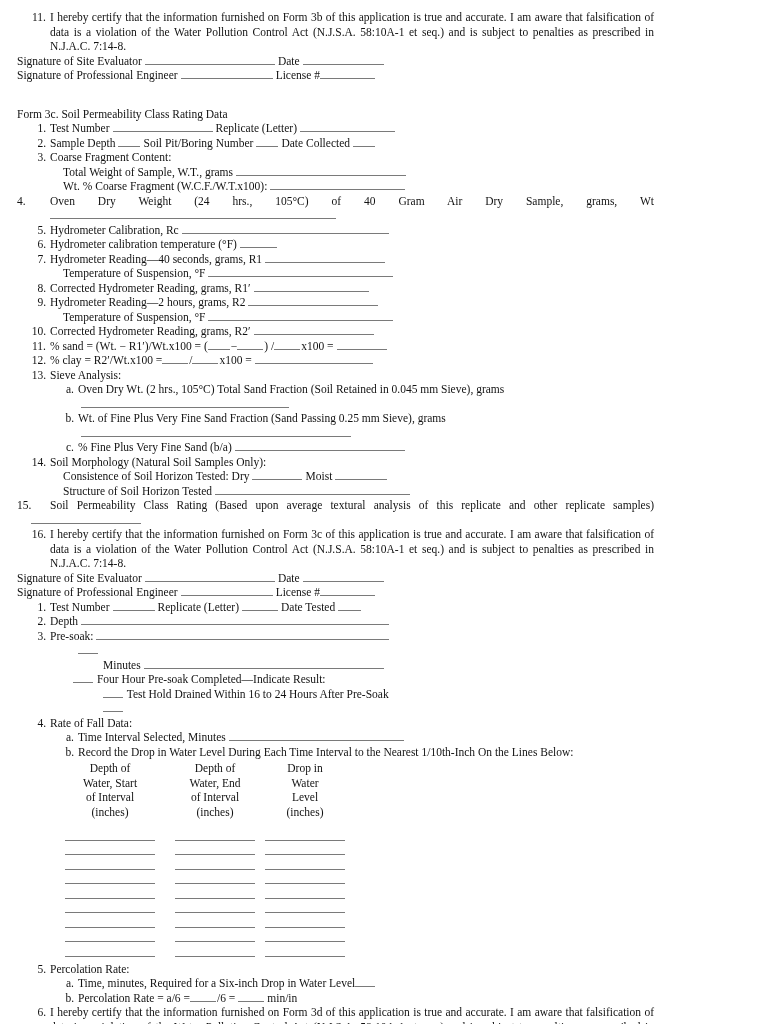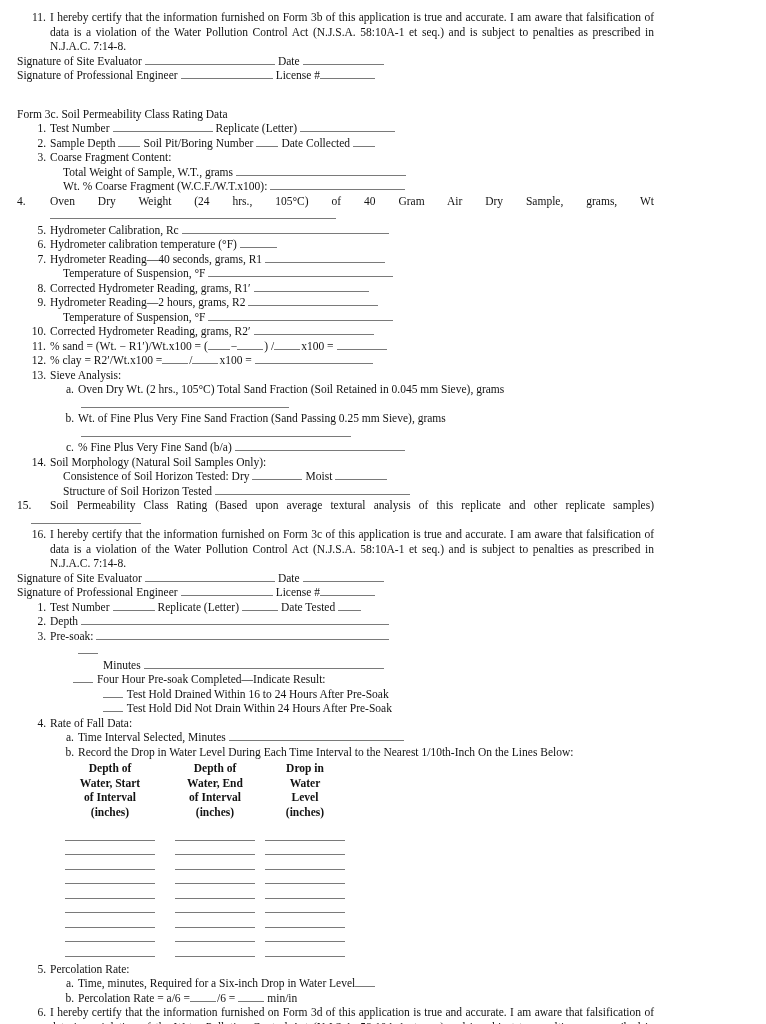--- a/index.html
+++ b/index.html
@@ -19,21 +19,21 @@
   .just{text-align:justify;}
   .jline{text-align:justify;text-align-last:justify;}
   .blank{display:inline-block;height:10px;border-bottom:1px solid #7a7a7a;
          margin:0 3px;vertical-align:baseline;}
   .blank.tight{margin:0 1px 0 0;}
   .secgap{margin-top:24px;}
   .smgap{margin-top:5px;}
   
   .ptable{display:flex;margin-left:33px;margin-top:2px;}
   .pcol1{width:120px;} .pcol2{width:90px;} .pcol3{width:90px;}
-  .th{font-weight:bold;text-align:center;}
+  .th{font-weight:normal;text-align:center;}
   .plines{margin-top:7px;}
   .pline{height:13.5px;border-bottom:1px solid #7a7a7a;margin:0 auto;}
   .pcol1 .pline{width:90px;} .pcol2 .pline{width:80px;} .pcol3 .pline{width:80px;}
 </style>
 </head>
 <body>
 
 <div class="page">
 
   <div class="li just">
@@ -169,21 +169,21 @@
   <div class="ind3">
     <span>Minutes</span><span class="blank" style="width:240px"></span>
   </div>
   <div style="padding-left:56px">
     <span class="blank tight" style="width:20px"></span> <span>Four Hour Pre-soak Completed—Indicate Result:</span>
   </div>
   <div class="ind3">
     <span class="blank tight" style="width:20px"></span> <span>Test Hold Drained Within 16 to 24 Hours After Pre-Soak</span>
   </div>
   <div class="ind3">
-    <span class="blank tight" style="width:20px"></span> <span>Test Hold Did Not Drain Within 24 Hours After Pre-Soak</span>
+    <span class="blank tight" style="width:20px"></span> 
   </div>
 
   <div class="li">
     <span class="n">4.</span><span>Rate of Fall Data:</span>
   </div>
   <div class="li2">
     <span class="n2">a.</span><span>Time Interval Selected, Minutes</span><span class="blank" style="width:175px"></span>
   </div>
   <div class="li2">
     <span class="n2">b.</span><span>Record the Drop in Water Level During Each Time Interval to the Nearest 1/10th-Inch On the Lines Below:</span>

